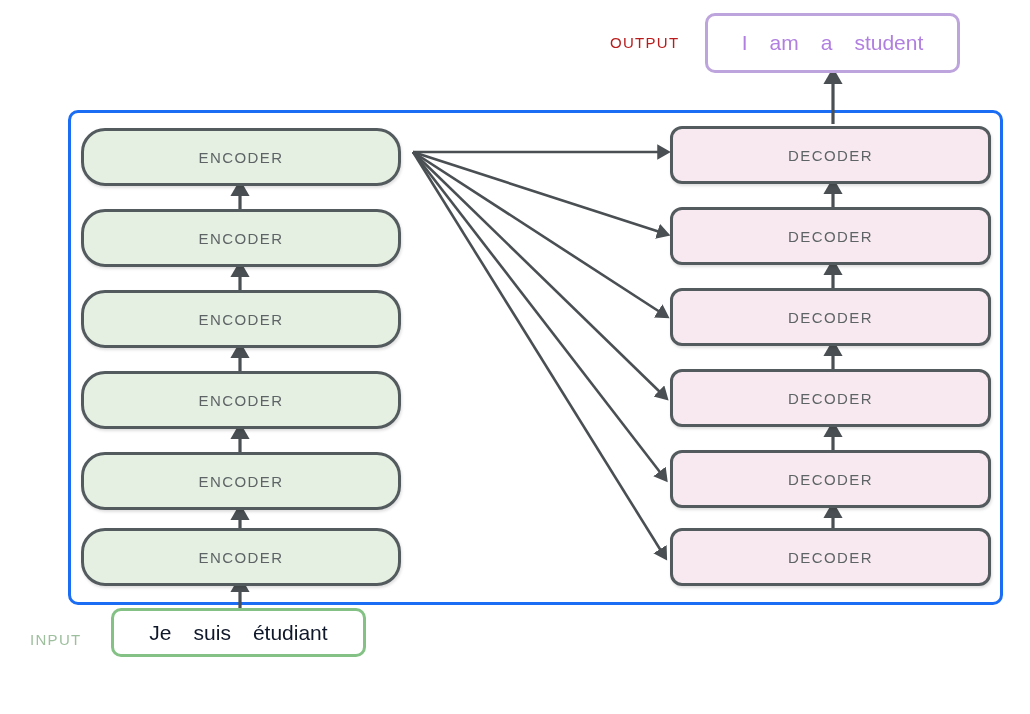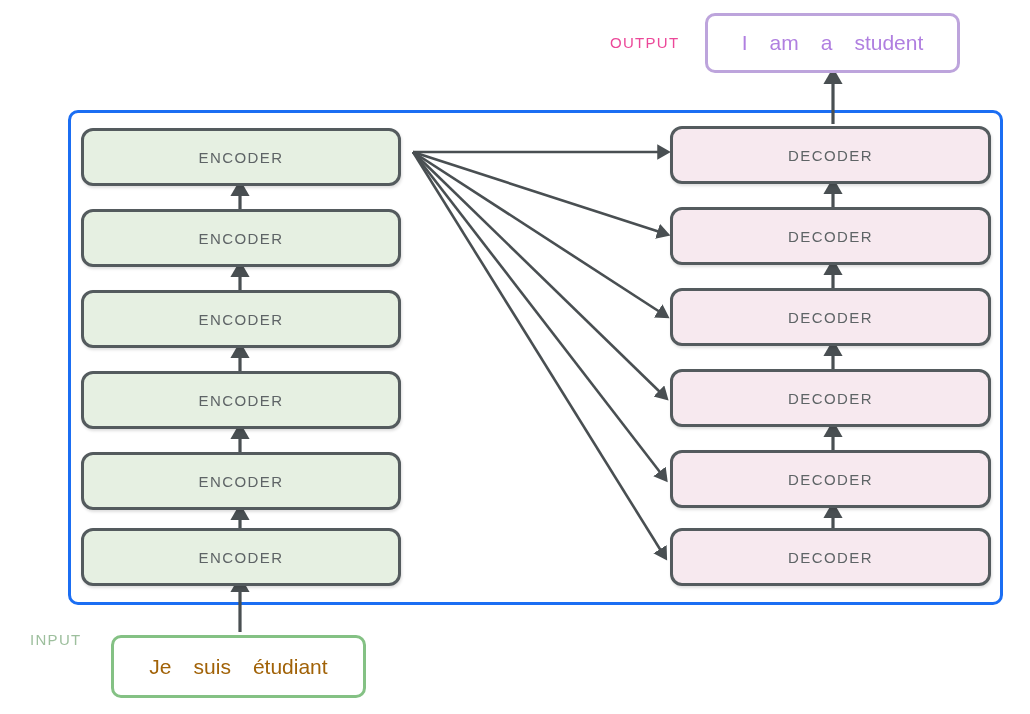--- a/index.html
+++ b/index.html
@@ -44,20 +44,21 @@
     letter-spacing: 1.4px;
     font-size: 15px;
     color: #5e6466;
     box-shadow: 1px 2px 3px rgba(0,0,0,0.13);
   }
   .encoder {
     background: #e6f0e2;
     left: 81px;
     width: 320px;
     height: 58px;
+    border-radius: 24px;
   }
   .decoder {
     background: #f7e9ef;
     left: 670px;
     width: 321px;
     height: 58px;
   }
 
   
   .io-box {
@@ -65,25 +66,25 @@
     box-sizing: border-box;
     border-radius: 10px;
     background: #ffffff;
     display: flex;
     align-items: center;
     justify-content: center;
     font-size: 21px;
   }
   .input-box {
     left: 111px;
-    top: 635px;
+    top: 608px;
     width: 255px;
-    height: 63px;
+    height: 49px;
     border: 3px solid #84c184;
-    color: #a16207;
+    color: #0f172a;
   }
   .output-box {
     left: 705px;
     top: 13px;
     width: 255px;
     height: 60px;
     border: 3px solid #bda4dc;
     color: #b07fe0;
   }
   .io-words {
@@ -98,21 +99,21 @@
     letter-spacing: 1.3px;
   }
   .input-label {
     left: 30px;
     top: 631px;
     color: #9dbf9d;
   }
   .output-label {
     left: 610px;
     top: 34px;
-    color: #ec4899;
+    color: #b91c1c;
   }
 
   
   #arrows {
     position: absolute;
     left: 0;
     top: 0;
     width: 1030px;
     height: 714px;
     pointer-events: none;

